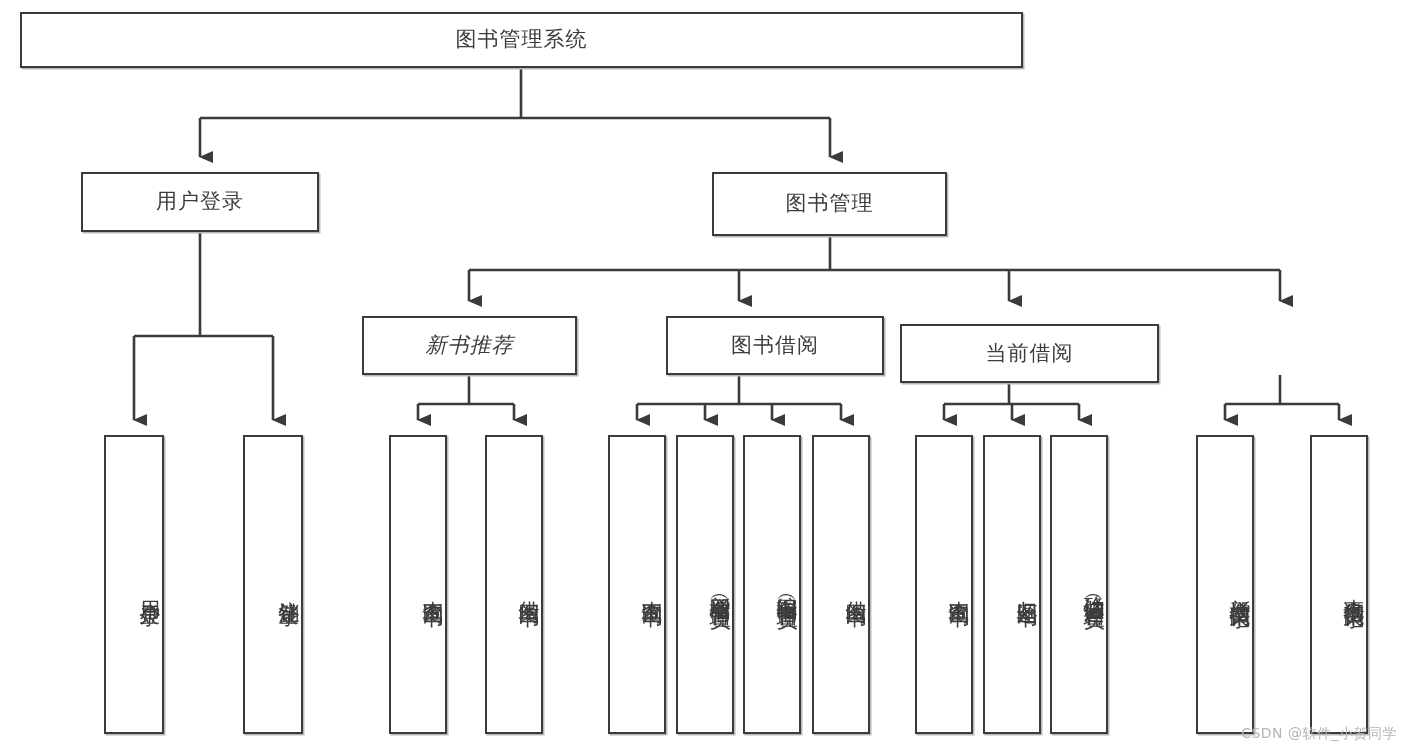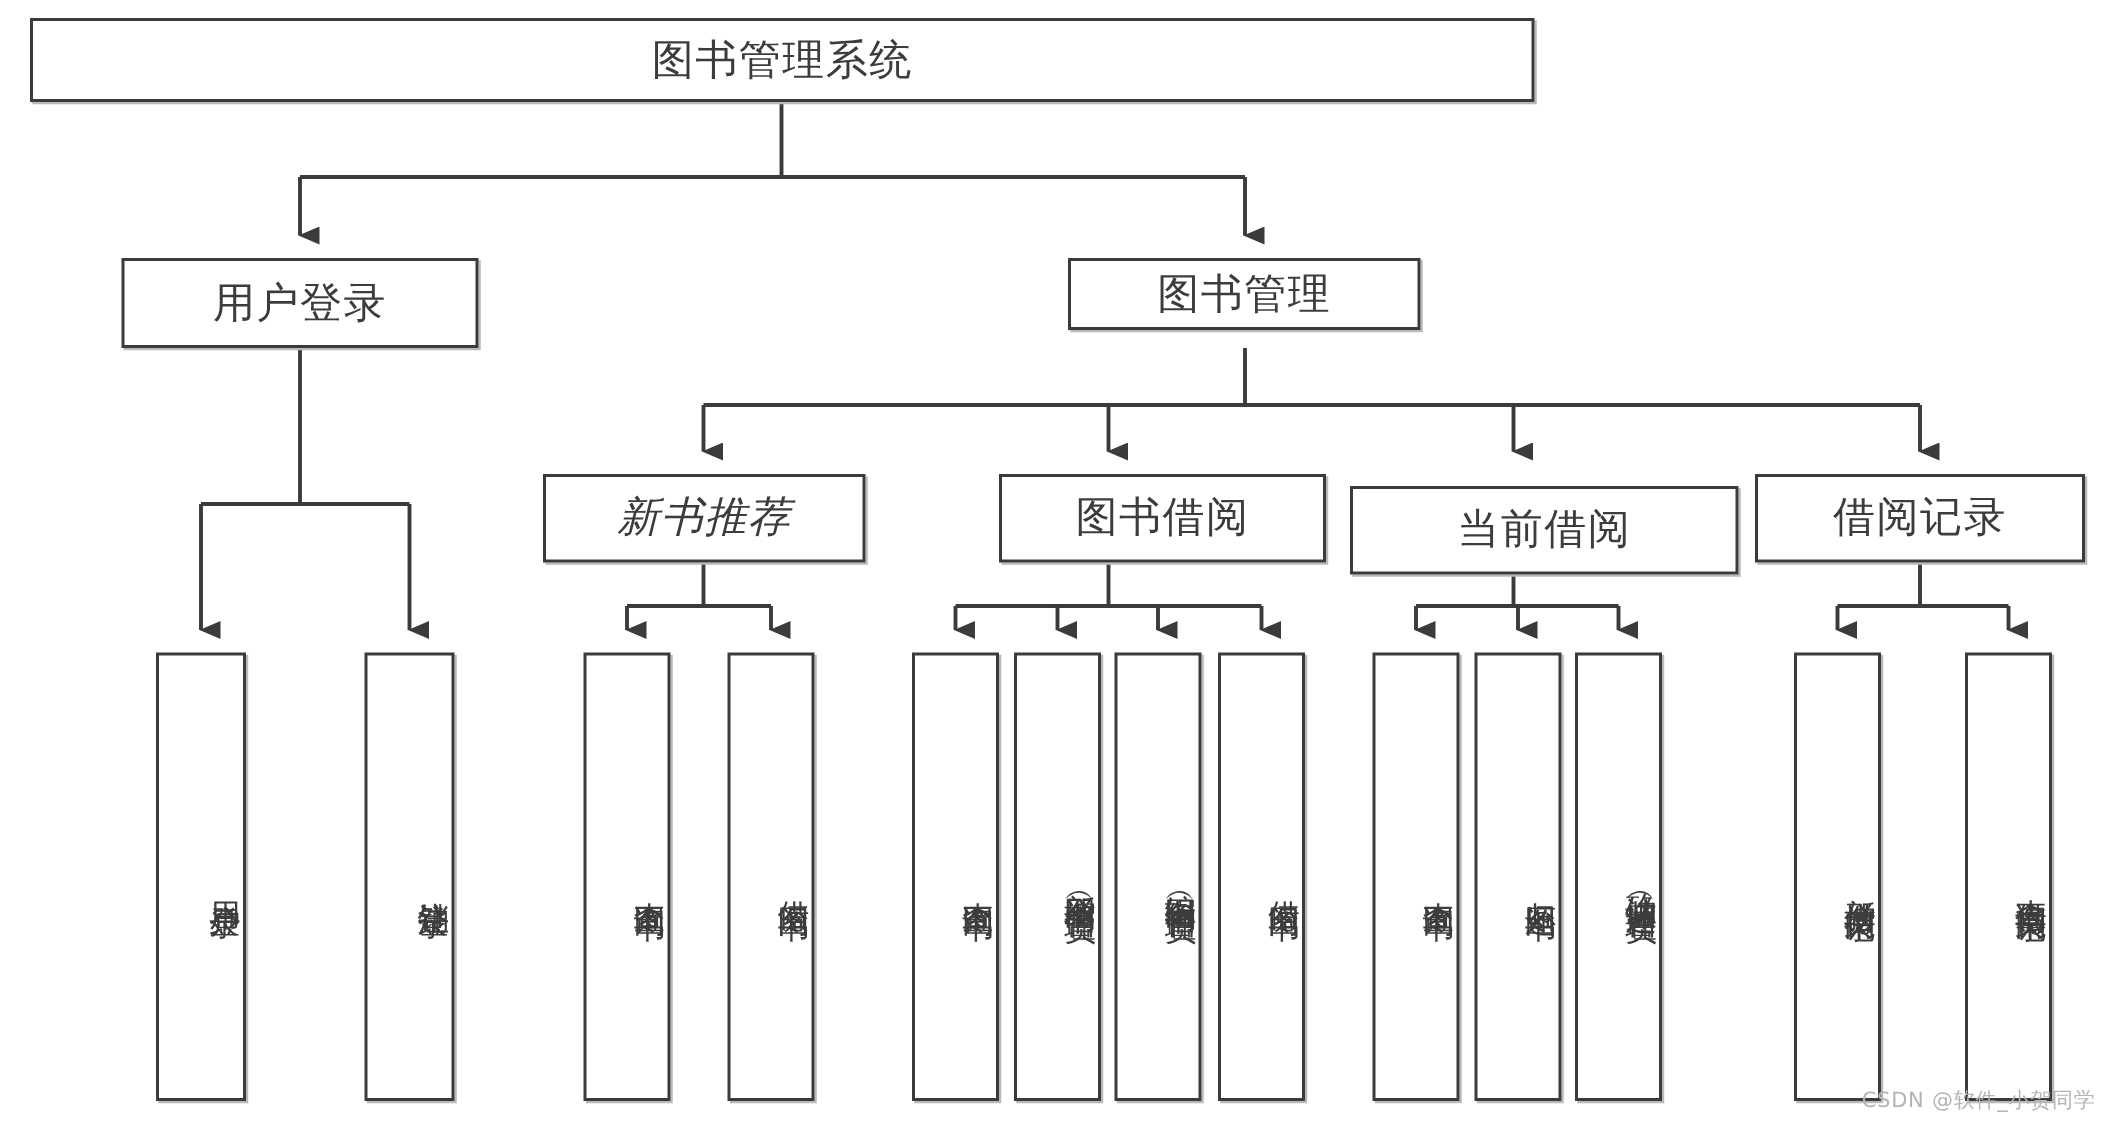--- a/index.html
+++ b/index.html
@@ -29,21 +29,21 @@
     box-sizing: border-box;
     background: #ffffff;
     border: 2px solid #3b3b3b;
     box-shadow: 1.5px 1.5px 0 0 #b9b9b9;
     display: flex;
     align-items: center;
     justify-content: center;
     color: #3c3c3c;
   }
   .node.horiz {
-    font-size: 28px;
+    font-size: 21px;
     letter-spacing: 1px;
     line-height: 1.1;
     white-space: nowrap;
   }
   .node.vert {
     writing-mode: vertical-rl;
     text-orientation: upright;
     font-size: 21px;
     line-height: 1.18;
     letter-spacing: 2px;
@@ -124,35 +124,32 @@
     </g>
   </svg>
 
   <div class="node horiz" style="left: 20px; top: 12px; width: 1003px; height: 56px;">
     <span class="txt">图书管理系统</span>
   </div>
 
   <div class="node horiz" style="left: 81px; top: 172px; width: 238px; height: 60px;">
     <span class="txt">用户登录</span>
   </div>
-  <div class="node horiz" style="left: 712px; top: 172px; width: 235px; height: 48px;">
+  <div class="node horiz" style="left: 712px; top: 172px; width: 235px; height: 64px;">
     <span class="txt">图书管理</span>
   </div>
 
   <div class="node horiz" style="left: 362px; top: 316px; width: 215px; height: 59px; font-style: italic;">
     <span class="txt">新书推荐</span>
   </div>
   <div class="node horiz" style="left: 630px; top: 316px; width: 218px; height: 59px; margin-left: 36px;">
     <span class="txt">图书借阅</span>
   </div>
   <div class="node horiz" style="left: 900px; top: 324px; width: 259px; height: 59px;">
     <span class="txt">当前借阅</span>
-  </div>
-  <div class="node horiz" style="left: 1170px; top: 316px; width: 220px; height: 59px;">
-    <span class="txt">借阅记录</span>
   </div>
 
   <div class="node vert" style="left: 104px; top: 435px; width: 60px; height: 299px;">
     <span class="txt">用户登录</span>
   </div>
   <div class="node vert" style="left: 243px; top: 435px; width: 60px; height: 299px;">
     <span class="txt">注销登录</span>
   </div>
   <div class="node vert" style="left: 389px; top: 435px; width: 58px; height: 299px;">
     <span class="txt">查询图书</span>

